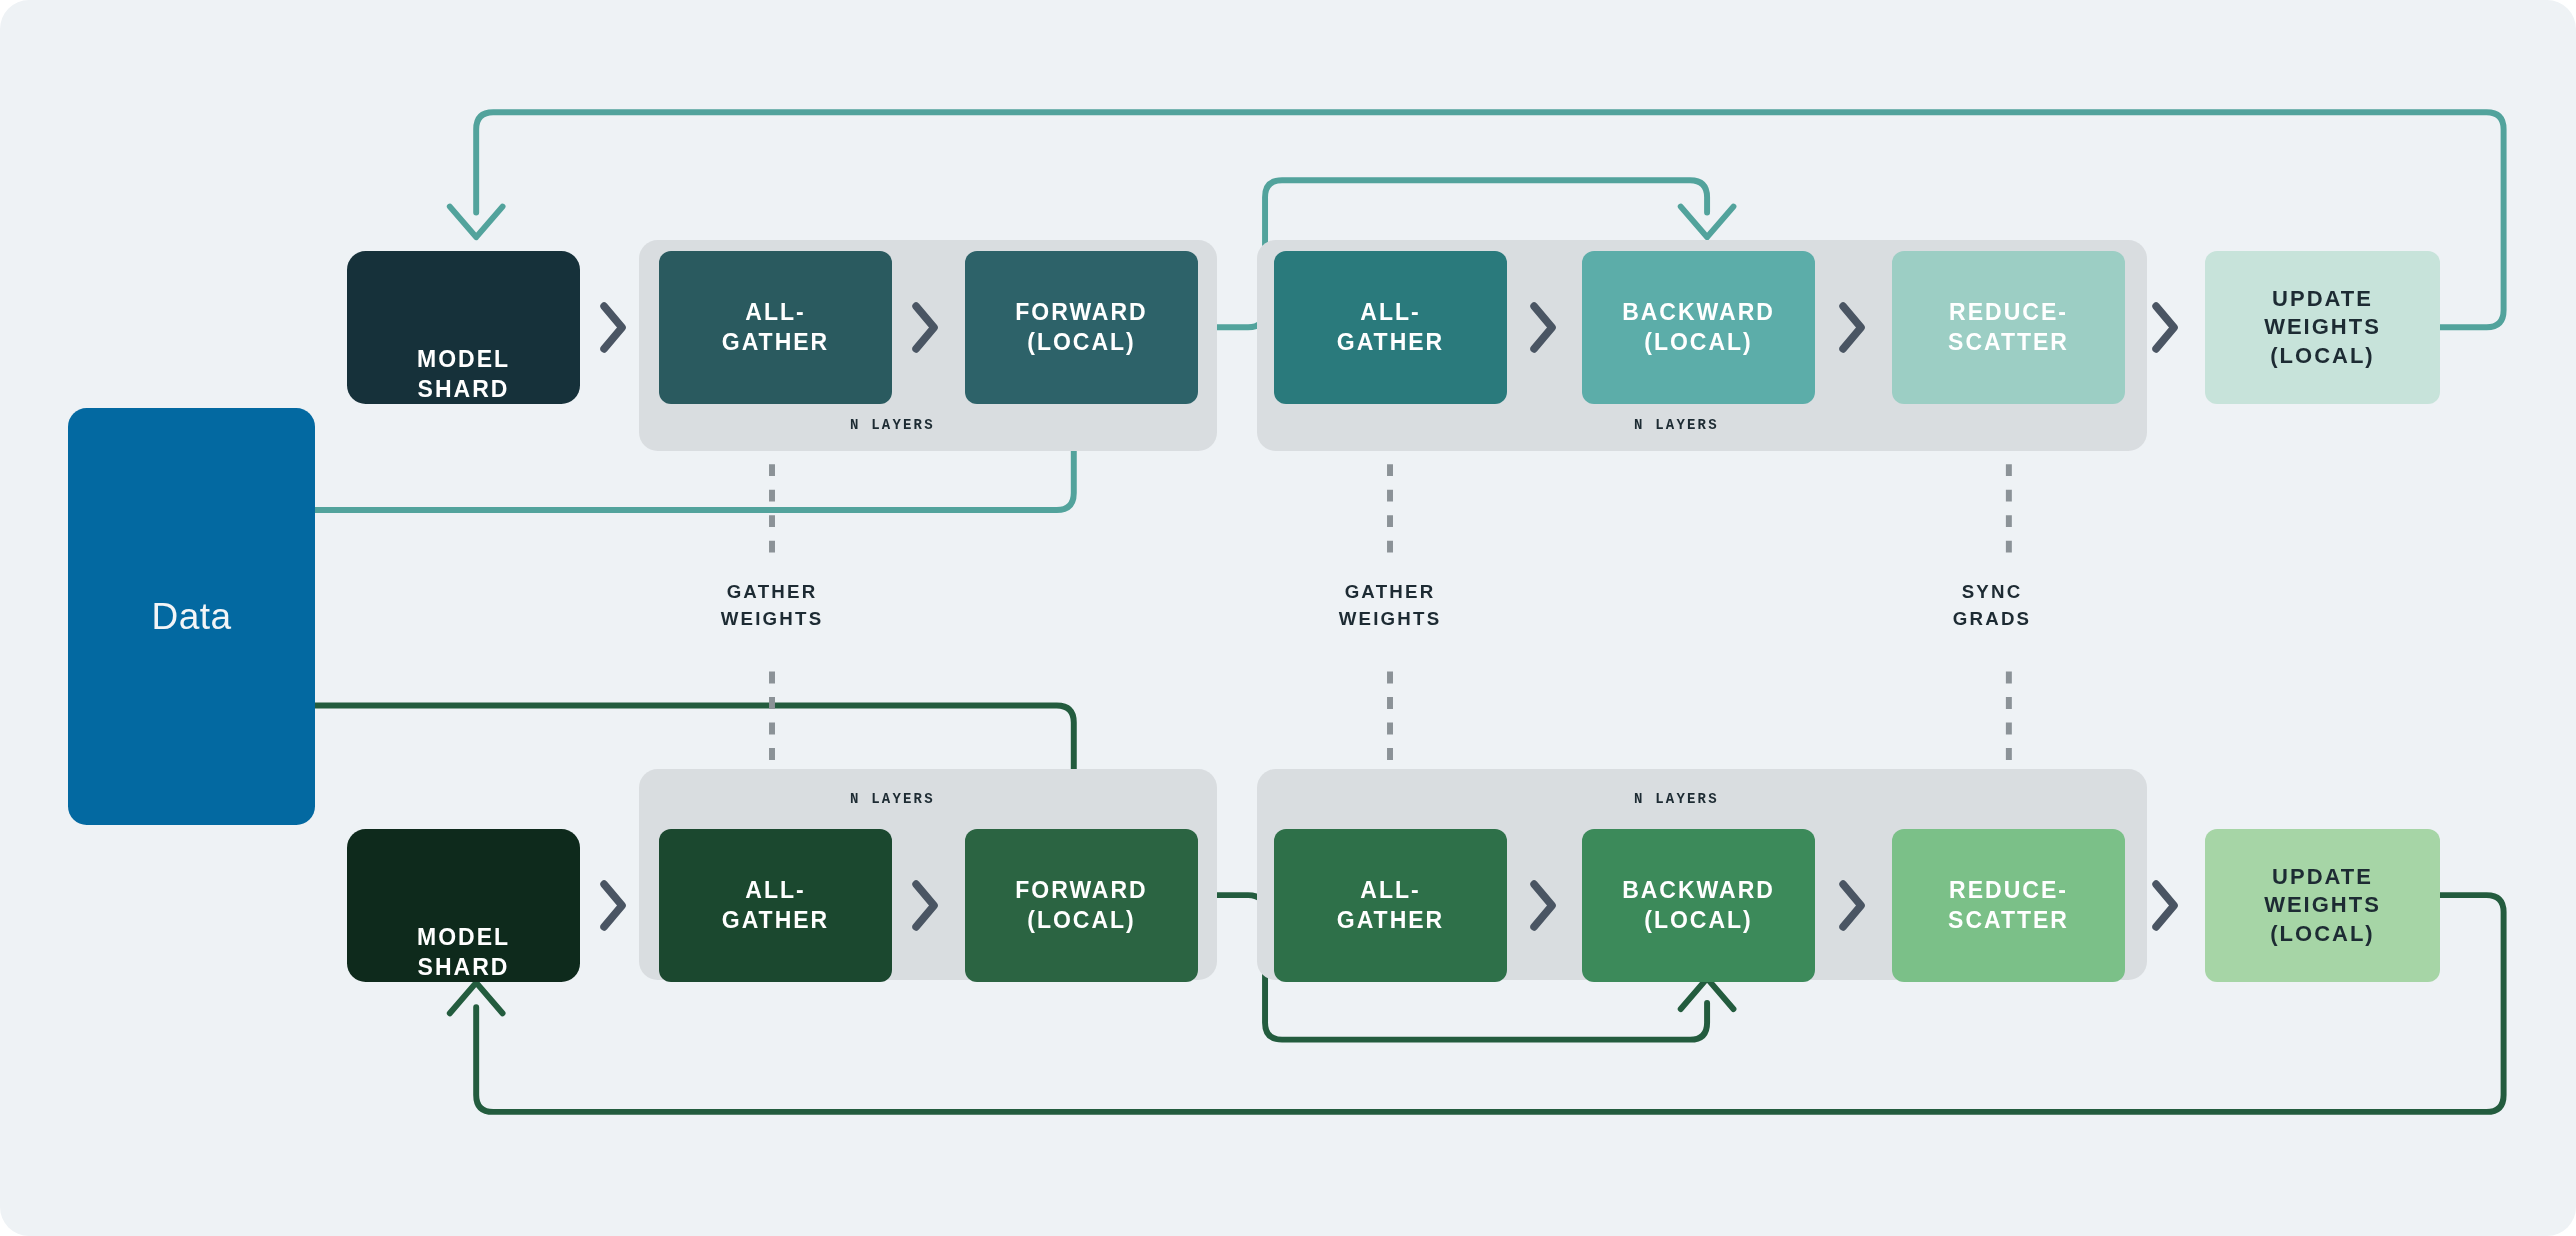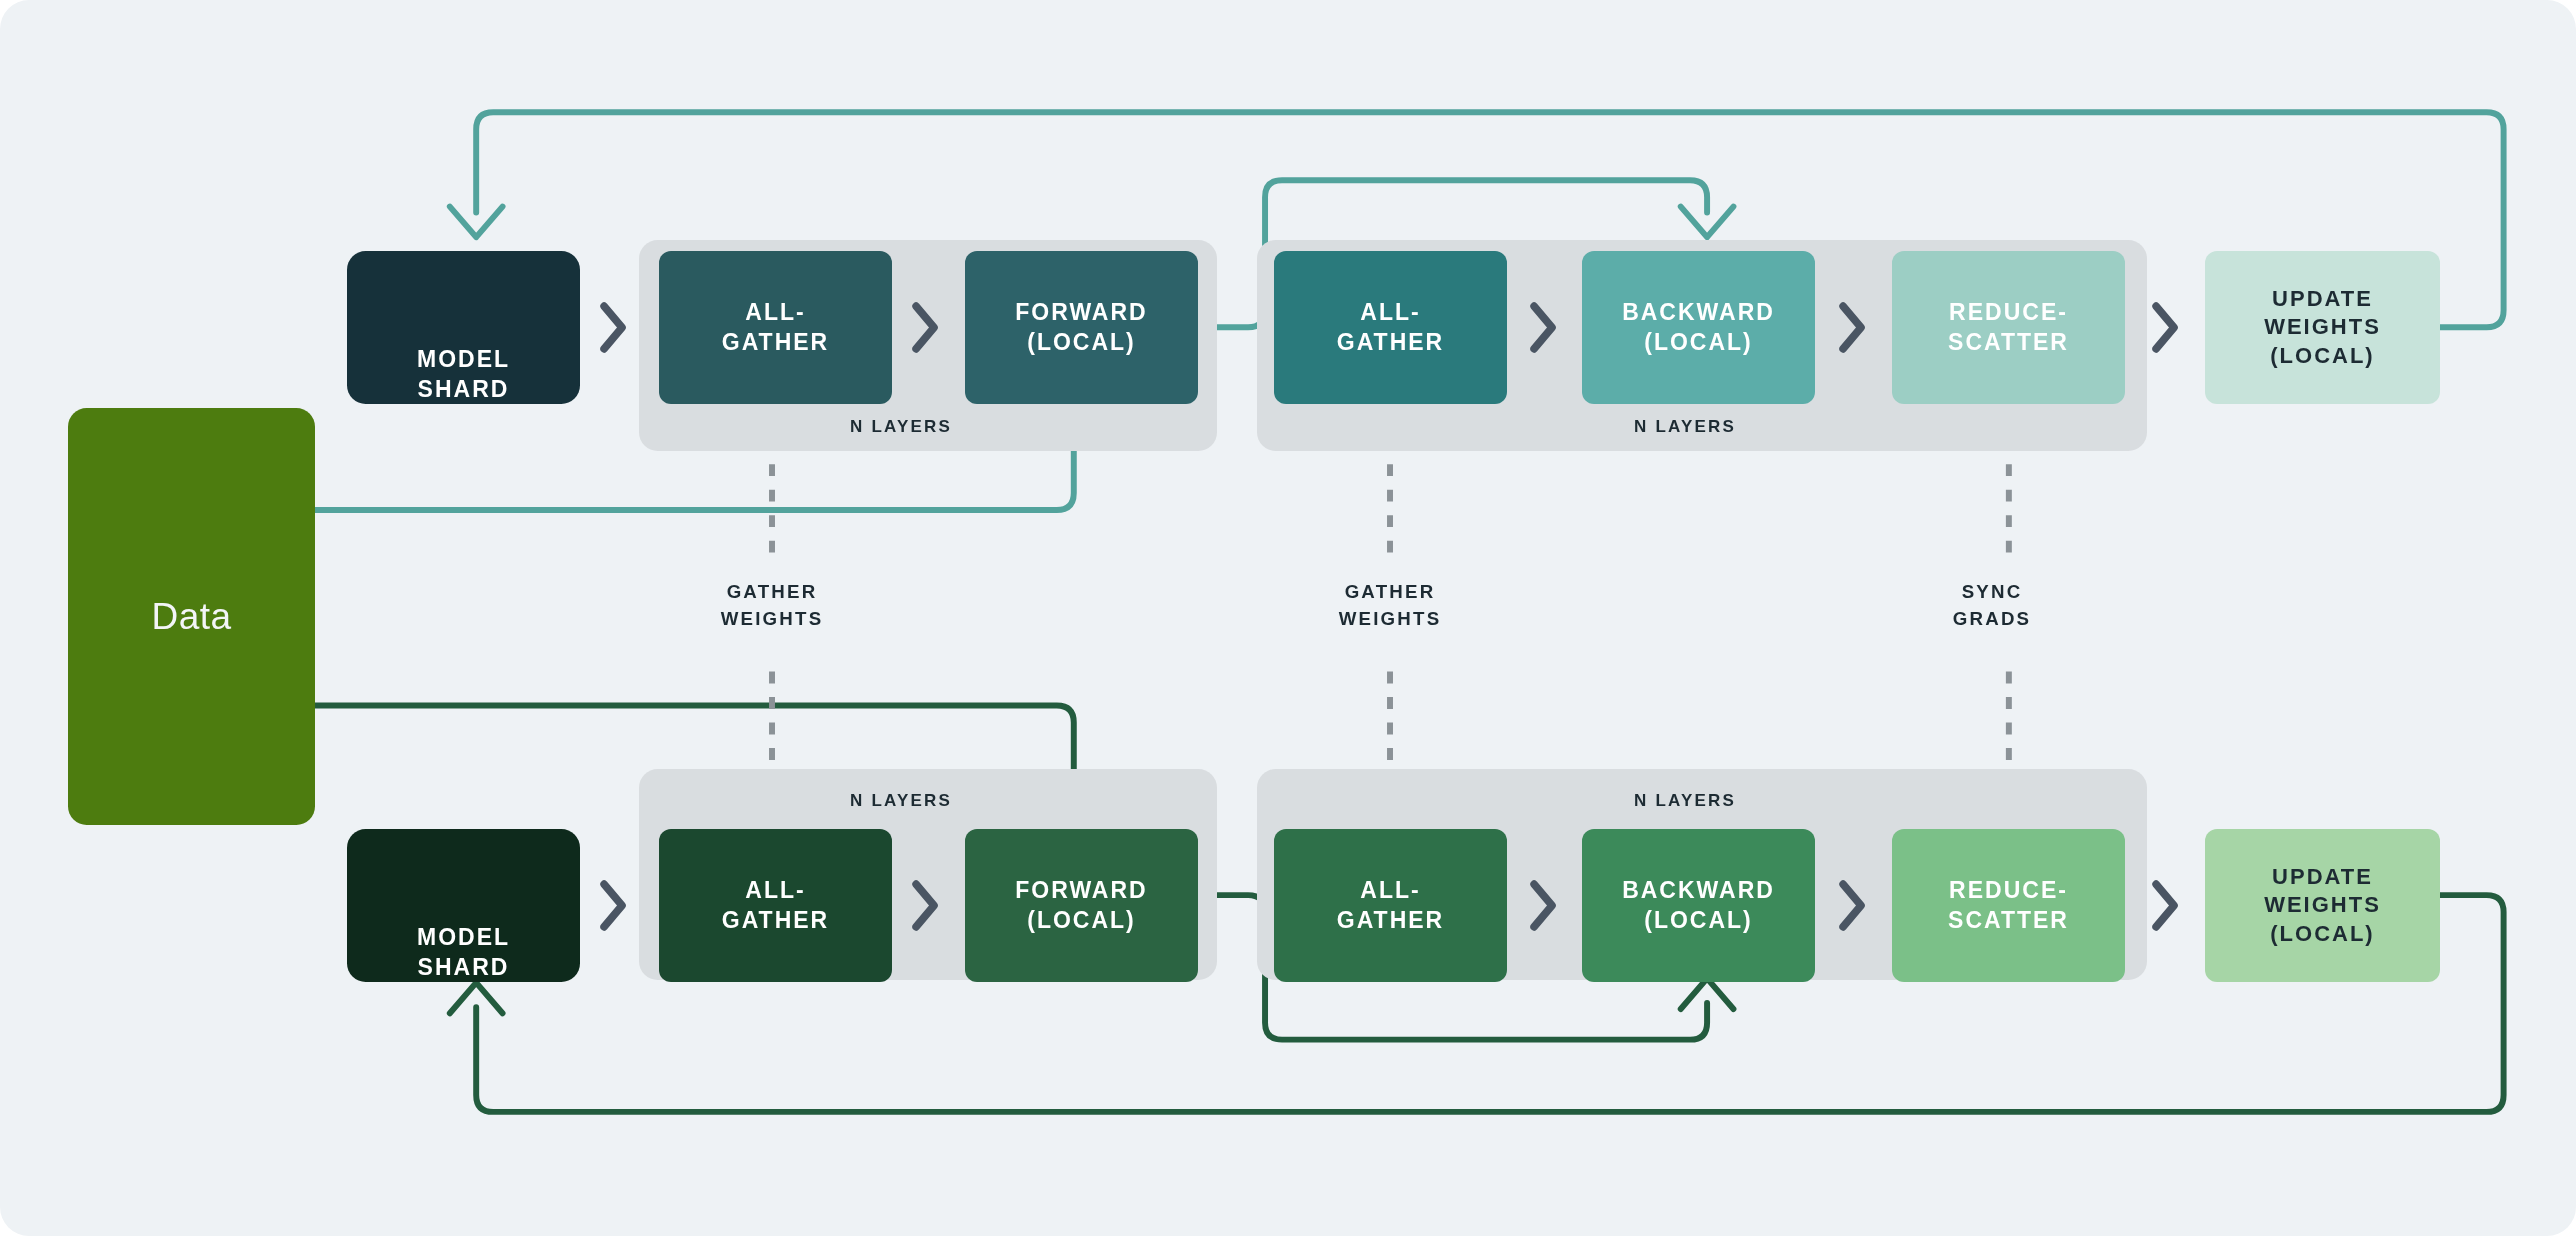--- a/index.html
+++ b/index.html
@@ -26,43 +26,44 @@
     font-weight:bold;
     line-height:1.28;
     white-space:pre-line;
   }
   .node.big{border-radius:18.7px;align-items:flex-end;}
 
   
   .data-block{
     position:absolute;
     left:68px;top:408px;width:247px;height:417px;
-    background:#4d7c0f;
+    background:#0369a1;
     border-radius:18.7px;
     display:flex;align-items:center;justify-content:center;
     color:#f3f5f7;
     font-size:37px;
     font-weight:400;
     letter-spacing:0.4px;
   }
 
   
   .group{
     position:absolute;
     background:#d9dde0;
     border-radius:18.7px;
     box-sizing:border-box;
   }
   .group-label{
     position:absolute;
-    font-size:17px;
+    font-size:14px;
     font-weight:bold;
     letter-spacing:2.2px;
     color:#1d2b33;
     white-space:nowrap;
+    font-family:Liberation Mono, monospace;
   }
 
   
   .chev{
     position:absolute;
     width:29px;height:49px;
     color:#4a5563;
   }
   .chev svg{display:block;}
 

